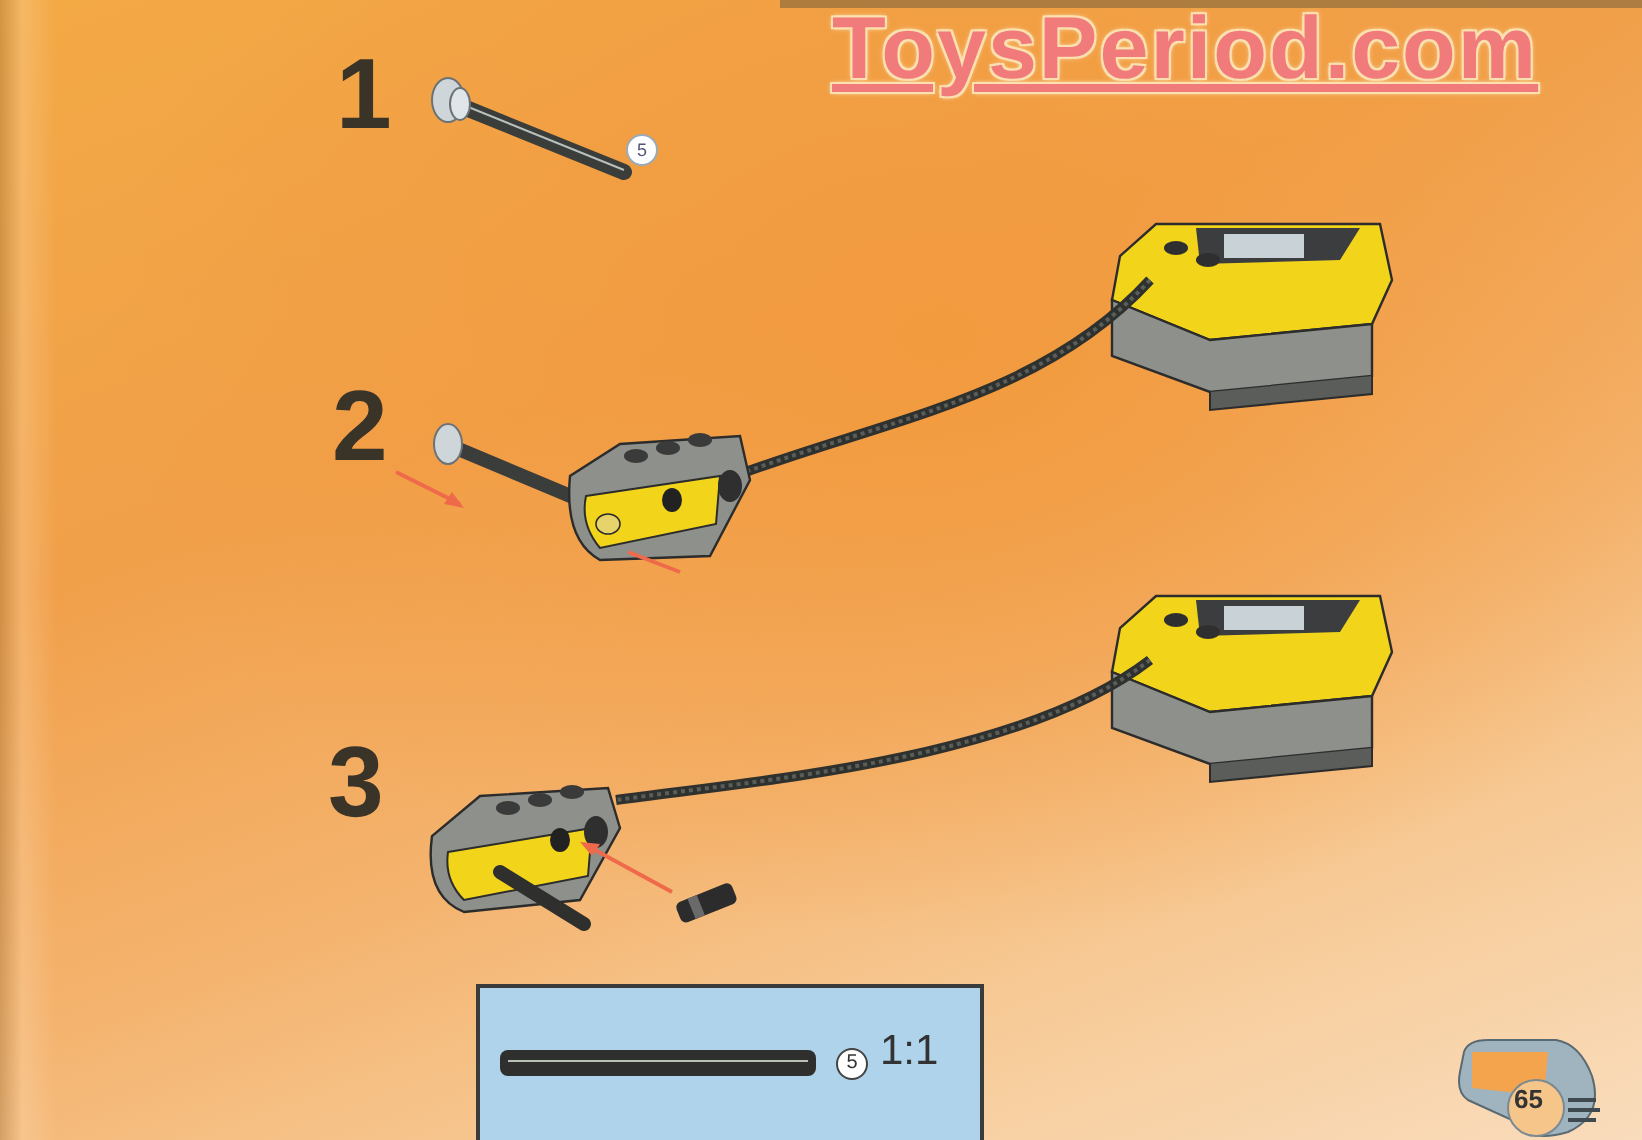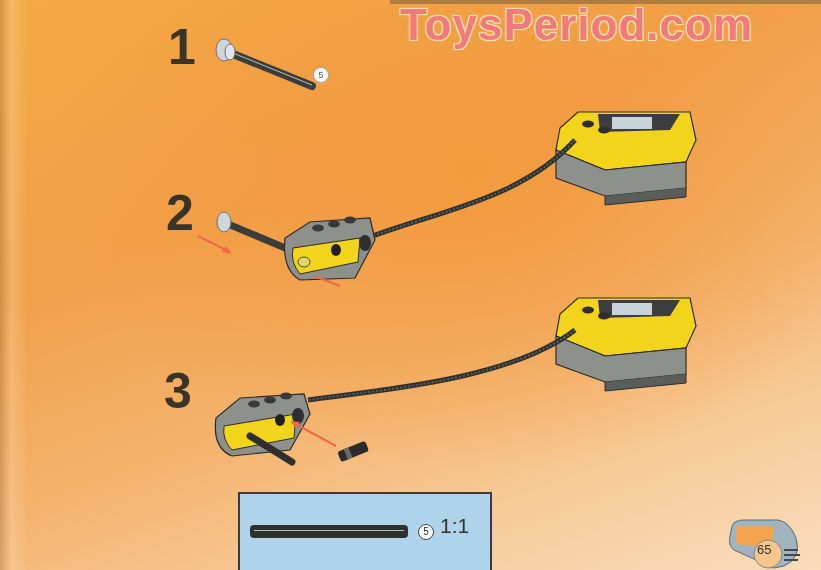--- a/index.html
+++ b/index.html
@@ -3,36 +3,36 @@
 <meta charset="utf-8">
 <style>
   html,body{margin:0;padding:0;}
   body{width:821px;height:570px;overflow:hidden;position:relative;font-family:"Liberation Sans",sans-serif;}
   .page{position:absolute;left:0;top:0;width:821px;height:570px;
     background:
       radial-gradient(ellipse 420px 300px at 470px 170px, #f29a3e 0%, rgba(242,154,62,0) 100%),
       linear-gradient(160deg,#f3a944 0%,#f1a04a 35%,#f4b36e 60%,#f7cb98 80%,#f9dcbc 100%);}
   .spine{position:absolute;left:0;top:0;width:28px;height:570px;
     background:linear-gradient(90deg,rgba(150,110,60,.35) 0%,rgba(255,230,200,.25) 40%,rgba(0,0,0,0) 100%);}
-  .watermark{position:absolute;left:400px;top:0px;font-size:44px;font-weight:bold;color:#f17b7b;
-    letter-spacing:1px;text-shadow:0 0 2px #fbe0b0,0 0 3px #fbe0b0,1px 1px 0 #fbe0b0,-1px -1px 0 #fbe0b0,1px -1px 0 #fbe0b0,-1px 1px 0 #fbe0b0;}
+  .watermark{position:absolute;left:416px;top:0px;font-size:44px;font-weight:bold;color:#f17b7b;
+    letter-spacing:1px;text-shadow:0 0 2px #fbe0b0,0 0 3px #fbe0b0,1px 1px 0 #fbe0b0,-1px -1px 0 #fbe0b0,1px -1px 0 #fbe0b0,-1px 1px 0 #fbe0b0;text-decoration:underline;}
   .topbar{position:absolute;left:390px;top:0;width:431px;height:4px;background:#6a5a3a;opacity:.5;}
   .step-num{position:absolute;font-size:50px;font-weight:bold;color:#3a3328;font-family:"Liberation Sans",sans-serif;}
   .art{position:absolute;left:0;top:0;}
   .qty{position:absolute;width:14px;height:14px;border-radius:50%;background:#fff;border:1px solid #9ab;
     font-size:9px;color:#557;text-align:center;line-height:14px;}
   .parts-box{position:absolute;left:238px;top:492px;width:254px;height:78px;background:#aed3ea;
     border:2px solid #3b3b3b;border-bottom:none;box-sizing:border-box;}
   .parts-axle{position:absolute;left:10px;top:31px;width:158px;height:13px;background:#2f302e;border-radius:4px;}
   .parts-axle:after{content:"";position:absolute;left:4px;right:4px;top:5px;height:1px;background:#b9c1b4;}
   .parts-qty{position:absolute;left:178px;top:30px;width:14px;height:14px;border-radius:50%;background:#fff;
     border:1px solid #444;font-size:10px;color:#333;text-align:center;line-height:14px;}
   .parts-scale{position:absolute;left:200px;top:20px;font-size:21px;color:#333;}
   .page-badge{position:absolute;left:724px;top:514px;width:80px;height:56px;}
-  .page-num{position:absolute;left:757px;top:542px;font-size:13px;font-weight:normal;color:#333;}
+  .page-num{position:absolute;left:757px;top:542px;font-size:13px;font-weight:bold;color:#333;}
 </style>
 </head>
 <body>
 
 <div class="page">
   <div class="spine"></div>
   <div class="topbar"></div>
 
   <div class="watermark">ToysPeriod.com</div>
 

